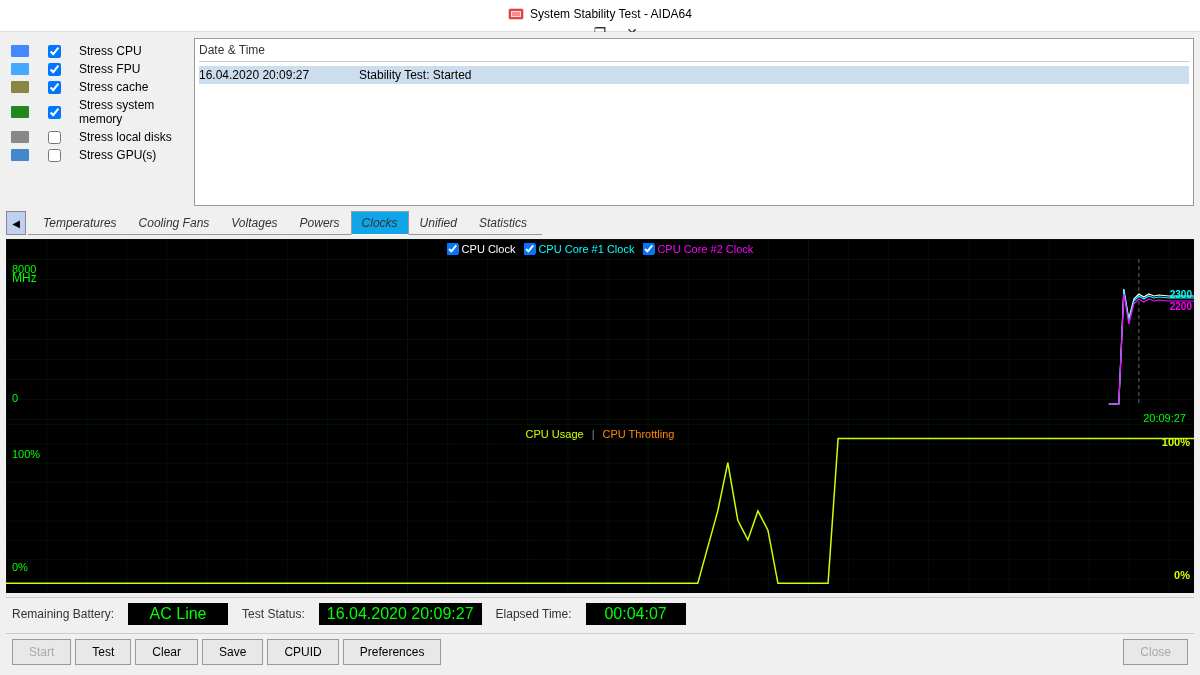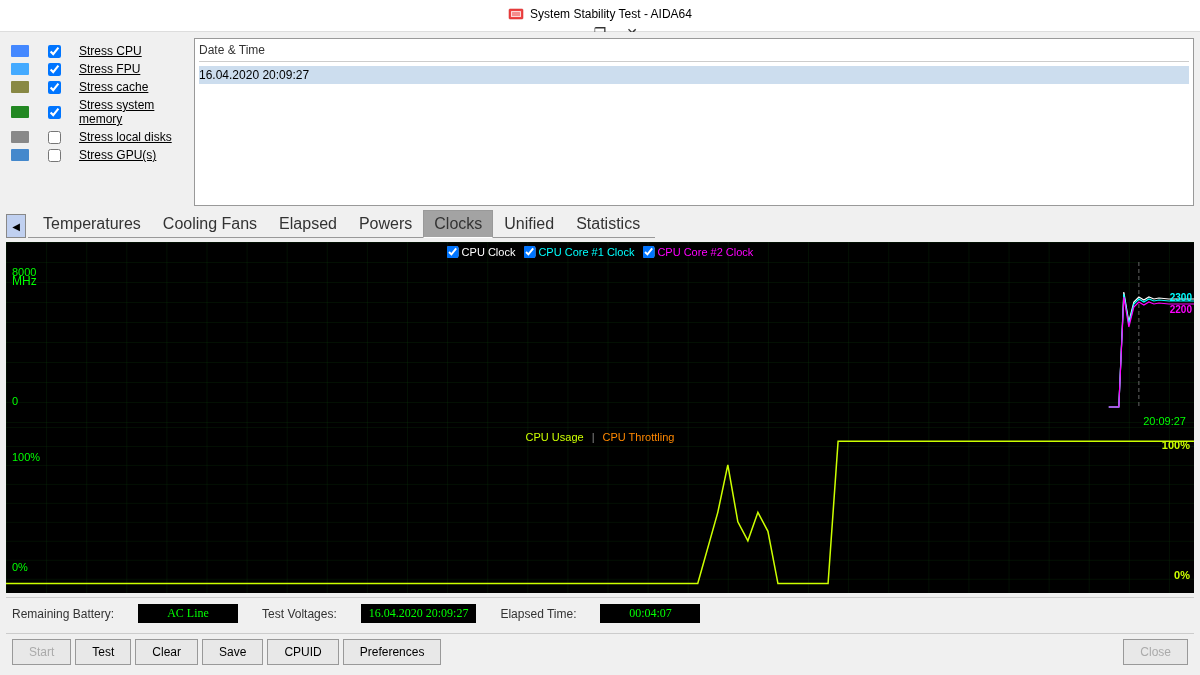--- a/index.html
+++ b/index.html
@@ -75,21 +75,20 @@
       display: flex;
       flex-direction: column;
       gap: 4px;
       padding: 6px 4px;
     }
     .checkbox-item {
       display: flex;
       align-items: center;
       gap: 18px;
       font-size: 12px;
-      text-decoration: underline;
     }
     .checkbox-item input[type="checkbox"] {
       width: 13px;
       height: 13px;
     }
     .cb-icon {
       width: 20px;
       height: 14px;
       display: flex;
       align-items: center;
@@ -136,26 +135,27 @@
       gap: 0;
       background: #f0f0f0;
       border-bottom: 1px solid #999;
       padding: 0 4px;
     }
     .tab {
       padding: 4px 10px;
       cursor: pointer;
       border: 1px solid transparent;
       border-bottom: none;
-      font-size: 16px;
+      font-size: 12px;
       background: #f0f0f0;
       color: #333;
+      font-style: italic;
     }
     .tab.active {
-      background: #a3a3a3;
+      background: #0ea5e9;
       border: 1px solid #999;
       border-bottom: 1px solid #fff;
       margin-bottom: -1px;
     }
     .tab-scroll-btn {
       width: 20px;
       height: 24px;
       background: #c0d0f0;
       border: 1px solid #888;
       cursor: pointer;
@@ -238,34 +238,34 @@
       font-size: 10px;
       font-weight: bold;
     }
 
     
     .bottom-bar {
       height: 32px;
       background: #f0f0f0;
       display: flex;
       align-items: center;
-      gap: 24px;
+      gap: 14px;
       padding: 0 6px;
       border-top: 1px solid #ccc;
     }
     .bottom-label {
       font-size: 12px;
       color: #333;
     }
     .bottom-value {
       background: #000;
       color: #0f0;
       padding: 2px 8px;
-      font-size: 12px;
-      font-family: Liberation Serif, serif;
+      font-size: 16px;
+      font-family: Liberation Sans, sans-serif;
       min-width: 100px;
       text-align: center;
     }
 
     
     .button-bar {
       height: 36px;
       background: #f0f0f0;
       display: flex;
       align-items: center;
@@ -366,31 +366,32 @@
         </div>
       </div>
 
     <div class="log-panel">
       <div class="log-header">
         <span class="log-col-date">Date &amp; Time</span>
       </div>
       <div id="log-rows">
           <div class="log-row selected">
             <span class="log-cell-date">16.04.2020 20:09:27</span>
+            <span class="log-cell-status">Stability Test: Started</span>
           </div>
         </div>
     </div>
   </div>
 
   <div style="display:flex;align-items:flex-end;">
     <div class="tab-scroll-btn">◀</div>
     <div class="tabs-bar" id="tabs-bar">
         <div class="tab">Temperatures</div>
         <div class="tab">Cooling Fans</div>
-        <div class="tab">Elapsed</div>
+        <div class="tab">Voltages</div>
         <div class="tab">Powers</div>
         <div class="tab active">Clocks</div>
         <div class="tab">Unified</div>
         <div class="tab">Statistics</div>
       </div>
   </div>
 
   <div class="charts-area">
 
     <div class="chart-container chart-top">
@@ -463,21 +464,21 @@
       <span class="chart-y-label chart-y-bottom" style="color:#0f0">0%</span>
 
       <span style="position:absolute;right:4px;top:12px;color:#ccff00;font-size:11px;font-weight:bold;">100%</span>
       <span style="position:absolute;right:4px;bottom:12px;color:#ccff00;font-size:11px;font-weight:bold;">0%</span>
     </div>
   </div>
 
   <div class="bottom-bar">
     <span class="bottom-label">Remaining Battery:</span>
     <span class="bottom-value">AC Line</span>
-    <span class="bottom-label">Test Voltages:</span>
+    <span class="bottom-label">Test Status:</span>
     <span class="bottom-value">16.04.2020 20:09:27</span>
     <span class="bottom-label">Elapsed Time:</span>
     <span class="bottom-value">00:04:07</span>
   </div>
 
   <div class="button-bar">
     <button class="btn" disabled="">Start</button>
     <button class="btn">Test</button>
     <button class="btn">Clear</button>
     <button class="btn">Save</button>

